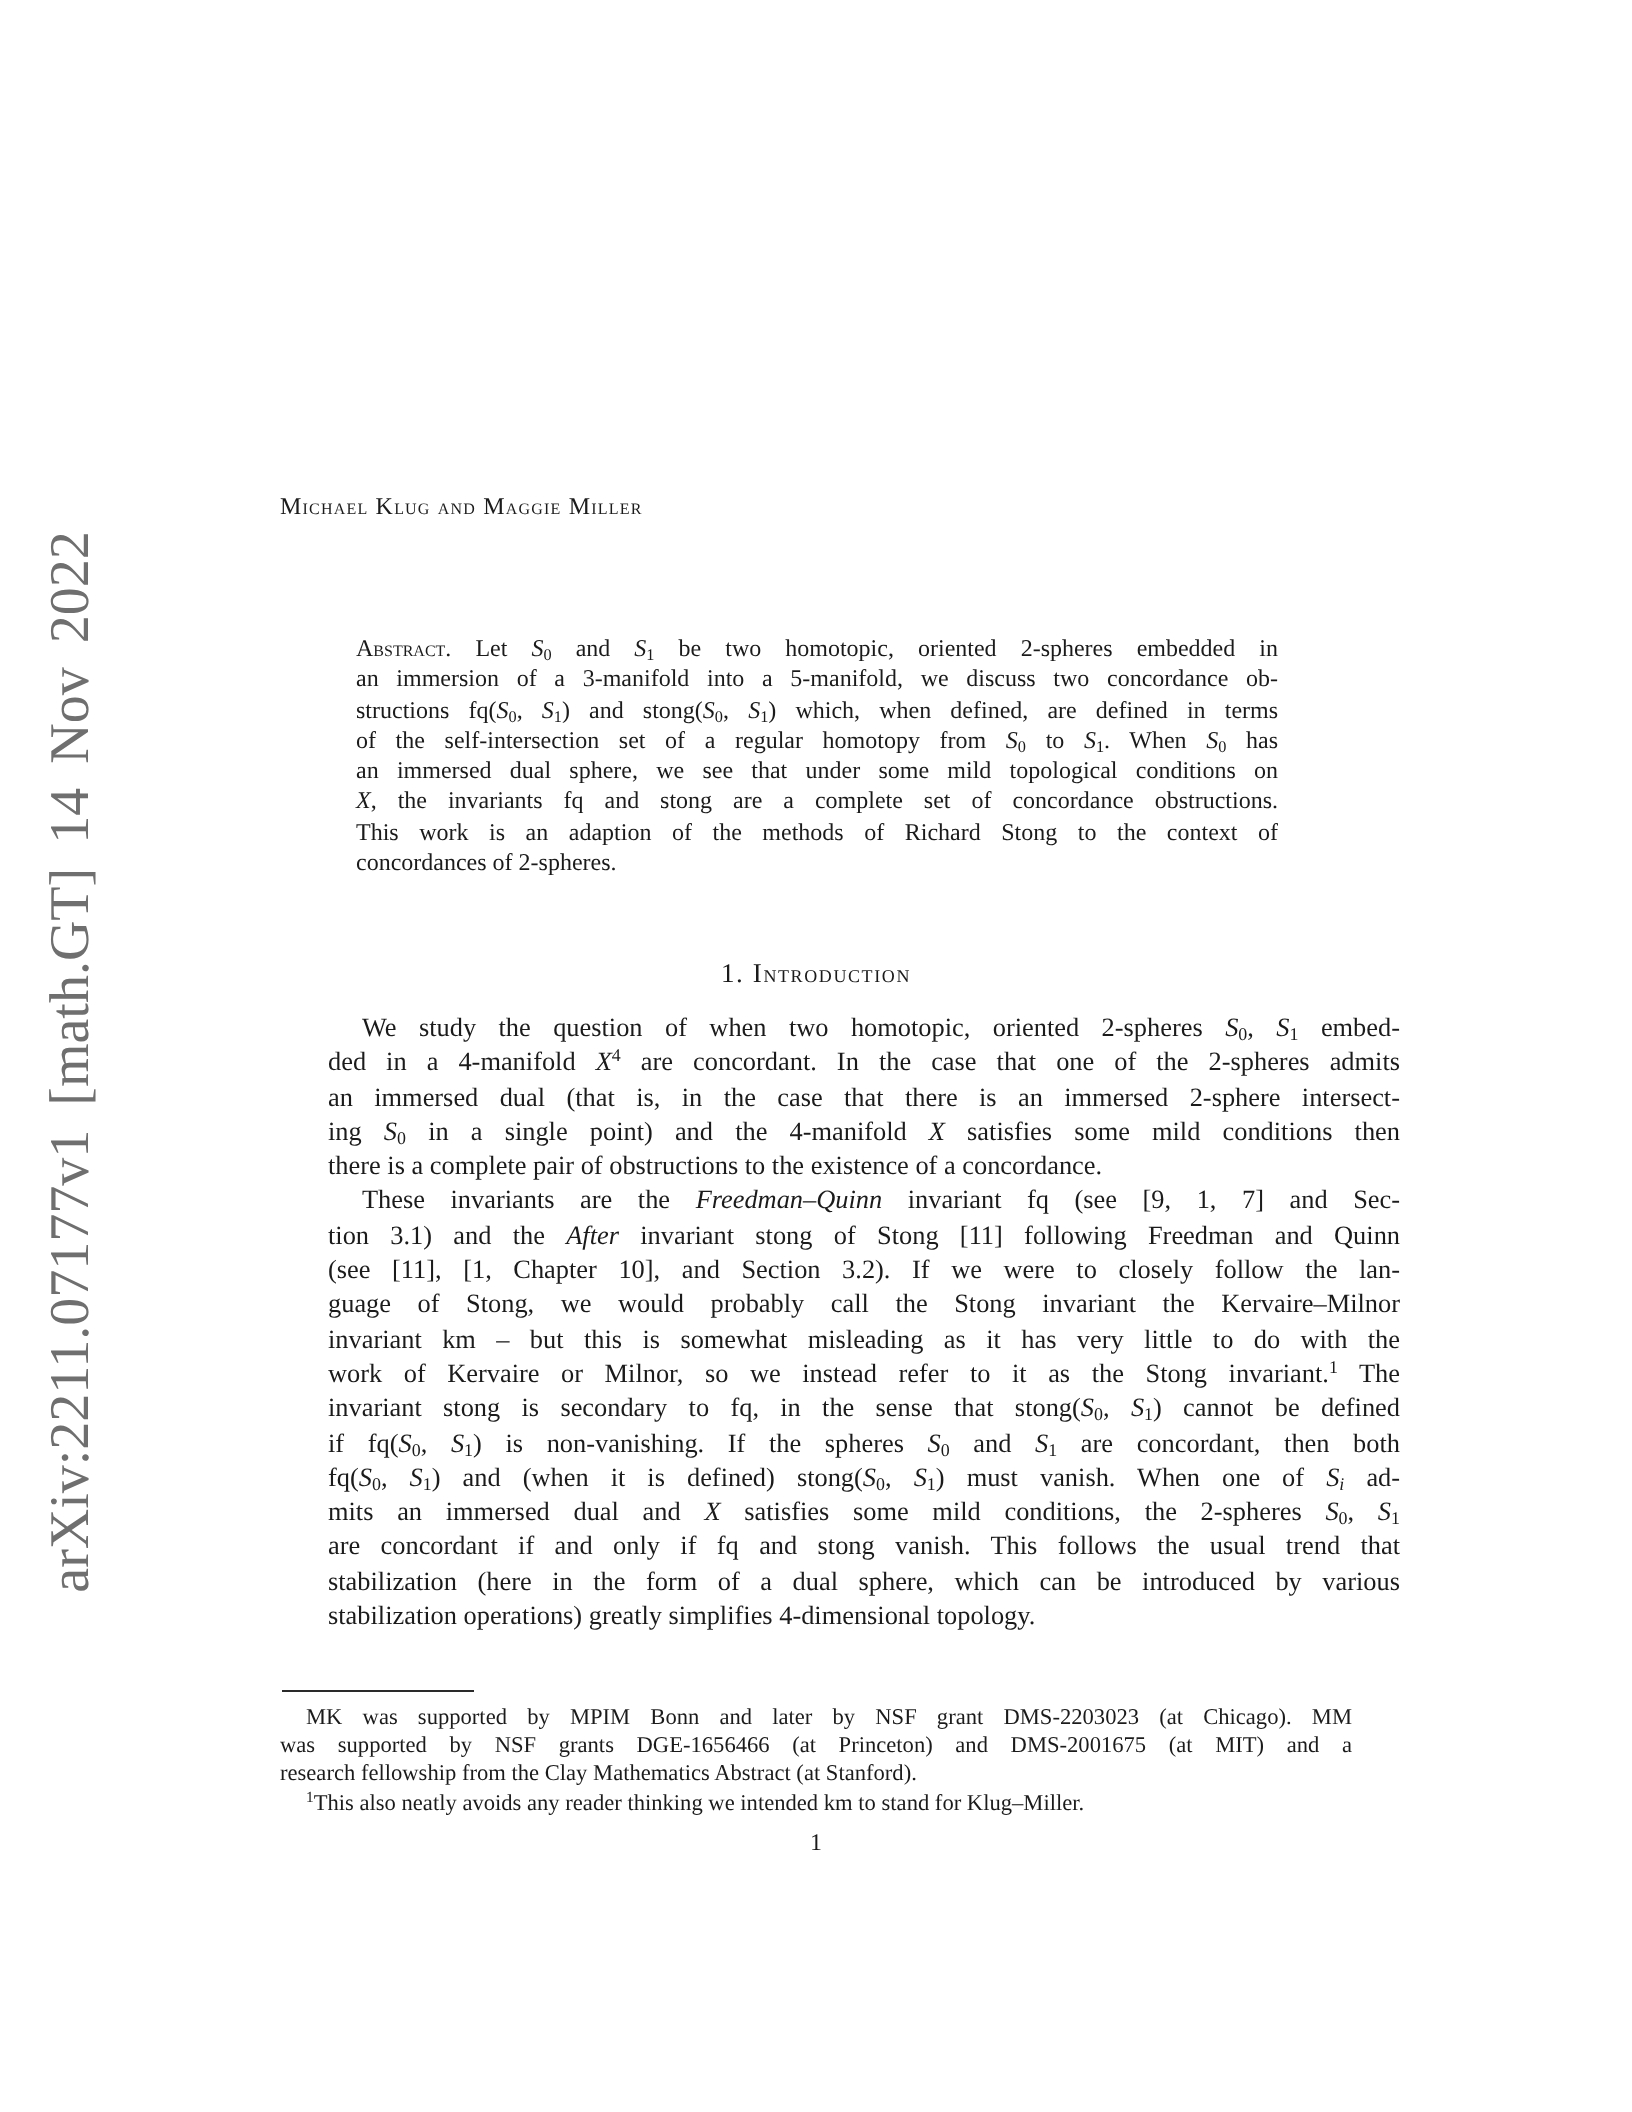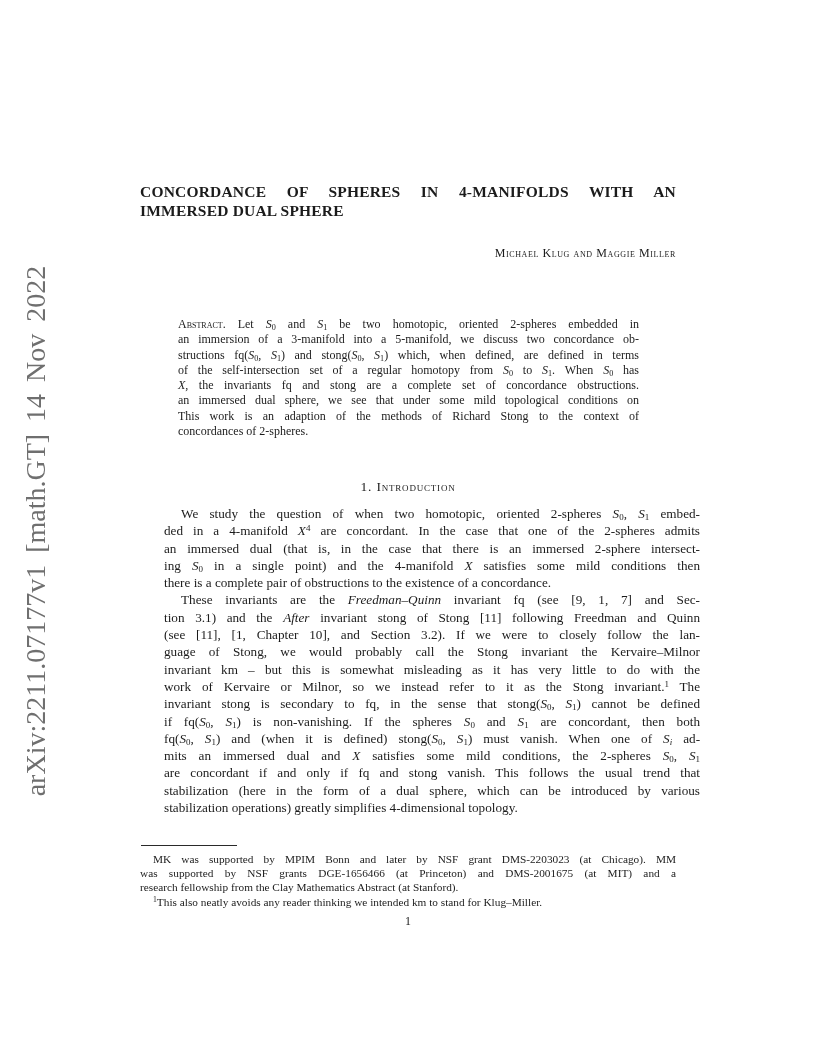--- a/index.html
+++ b/index.html
@@ -40,21 +40,21 @@
     font-size: 15.5px;
     line-height: 18.5px;
     letter-spacing: 0.2px;
   }
   .title-block .line { text-align: center; }
   .authors-block {
     position: absolute;
     left: 140px;
     top: 246px;
     width: 536px;
-    text-align: right;
+    text-align: left;
     font-variant: small-caps;
     font-size: 12px;
     letter-spacing: 0.6px;
   }
   .abstract-block {
     position: absolute;
     left: 178px;
     top: 317px;
     width: 461px;
     font-size: 12px;
@@ -112,34 +112,30 @@
   sub { vertical-align: -0.25em; }
   sup { vertical-align: 0.5em; }
 </style>
 </head>
 <body>
 
 <div class="page">
 
   <div class="arxiv-stamp">arXiv:2211.07177v1 [math.GT] 14 Nov 2022</div>
 
-  <div class="title-block justified">
-      <div class="line">CONCORDANCE OF SPHERES IN 4-MANIFOLDS WITH AN</div>
-      <div class="line">IMMERSED DUAL SPHERE</div>
-    </div>
 
   <div class="authors-block">Michael Klug and Maggie Miller</div>
 
   <div class="abstract-block justified">
       <div class="line"><span class="sc">Abstract.</span> Let <i>S</i><sub>0</sub> and <i>S</i><sub>1</sub> be two homotopic, oriented 2-spheres embedded in</div>
       <div class="line">an immersion of a 3-manifold into a 5-manifold, we discuss two concordance ob-</div>
       <div class="line">structions fq(<i>S</i><sub>0</sub>, <i>S</i><sub>1</sub>) and stong(<i>S</i><sub>0</sub>, <i>S</i><sub>1</sub>) which, when defined, are defined in terms</div>
       <div class="line">of the self-intersection set of a regular homotopy from <i>S</i><sub>0</sub> to <i>S</i><sub>1</sub>. When <i>S</i><sub>0</sub> has</div>
+      <div class="line">an immersed dual sphere, we see that under some mild topological conditions on</div>
       <div class="line"><i>X</i>, the invariants fq and stong are a complete set of concordance obstructions.</div>
-      <div class="line">an immersed dual sphere, we see that under some mild topological conditions on</div>
       <div class="line">This work is an adaption of the methods of Richard Stong to the context of</div>
       <div class="line">concordances of 2-spheres.</div>
     </div>
 
   <div class="section-heading">1. Introduction</div>
 
   <div class="body-block">
     <div class="justified indent-first">
         <div class="line">We study the question of when two homotopic, oriented 2-spheres <i>S</i><sub>0</sub>, <i>S</i><sub>1</sub> embed-</div>
         <div class="line">ded in a 4-manifold <i>X</i><sup>4</sup> are concordant. In the case that one of the 2-spheres admits</div>

